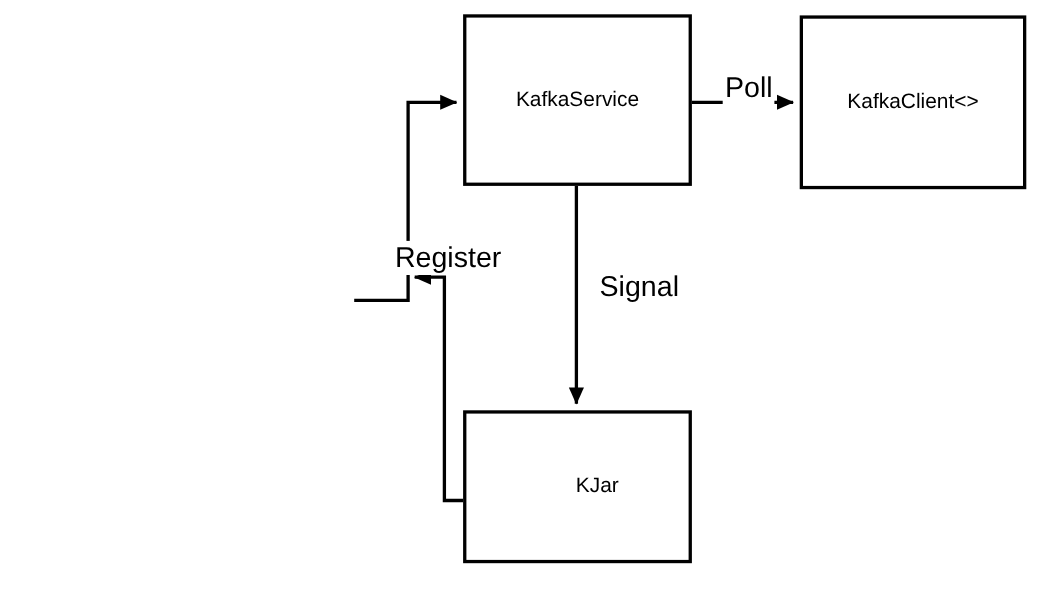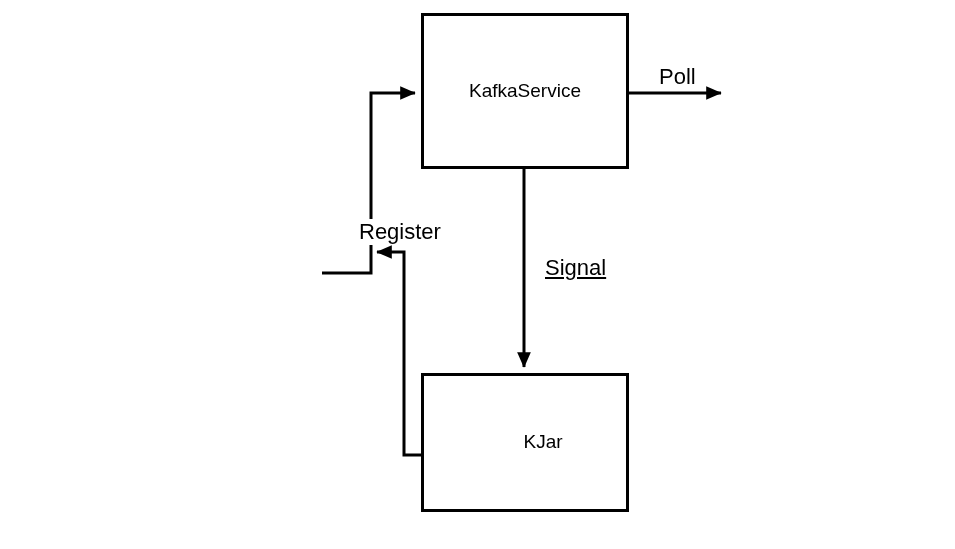--- a/index.html
+++ b/index.html
@@ -40,37 +40,37 @@
     font-size: 19px;
     color: #000000;
     line-height: 1.2;
     text-align: center;
     white-space: nowrap;
     letter-spacing: 0px;
   }
   .edge-label {
     position: absolute;
     font-family: "Liberation Sans", sans-serif;
-    font-size: 22px;
+    font-size: 26px;
     color: #000000;
     background: #ffffff;
     white-space: nowrap;
     line-height: 1.2;
     padding: 0 2px;
     z-index: 3;
   }
   
   #node-extension { left: 12px;  top: 18px;  width: 311px; height: 507px; }
   #node-kafkaservice { left: 421px; top: 13px;  width: 208px; height: 156px; }
   #node-kafkaclient  { left: 727px; top: 14px;  width: 206px; height: 158px; }
   #node-kjar         { left: 421px; top: 373px; width: 208px; height: 139px; padding-left: 36px; }
 
   
   #label-poll     { left: 657px; top: 64px; }
-  #label-signal   { left: 543px; top: 255px; text-decoration: underline; }
+  #label-signal   { left: 543px; top: 245px; }
   #label-register { left: 357px; top: 219px; }
 </style>
 </head>
 <body>
 
 <div id="diagram-canvas">
 
   <svg id="diagram-svg" viewBox="0 0 955 549" xmlns="http://www.w3.org/2000/svg">
     <defs>
       <marker id="arrow-right" viewBox="0 0 10 10" refX="9.5" refY="5" markerWidth="5.2" markerHeight="5.2" orient="auto-start-reverse">
@@ -91,20 +91,23 @@
     <path d="M 524 169 L 524 367" fill="none" stroke="#000000" stroke-width="3" stroke-linecap="butt" stroke-linejoin="miter" marker-end="url(#arrow-down)"></path>
 
     <path d="M 421 455 L 404 455 L 404 252 L 377 252" fill="none" stroke="#000000" stroke-width="3" stroke-linecap="butt" stroke-linejoin="miter" marker-end="url(#arrow-left)"></path>
   </svg>
 
 
   <div class="node-box" id="node-kafkaservice">
     <span class="node-label">KafkaService</span>
   </div>
 
+  <div class="node-box" id="node-kafkaclient">
+    <span class="node-label">KafkaClient&lt;&gt;</span>
+  </div>
 
   <div class="node-box" id="node-kjar">
     <span class="node-label">KJar</span>
   </div>
 
   <div class="edge-label" id="label-poll">Poll</div>
 
   <div class="edge-label" id="label-signal">Signal</div>
 
   <div class="edge-label" id="label-register">Register</div>

